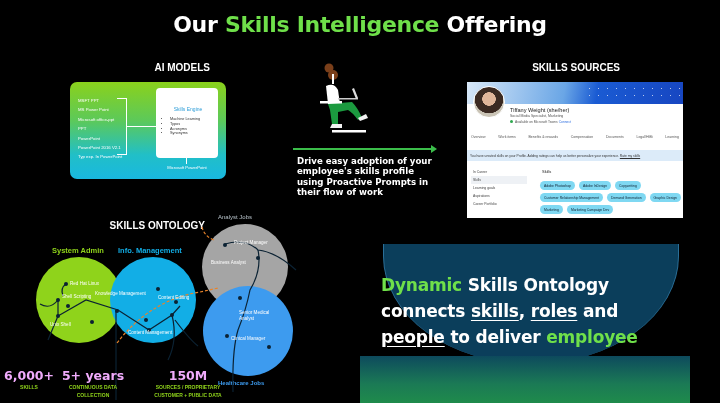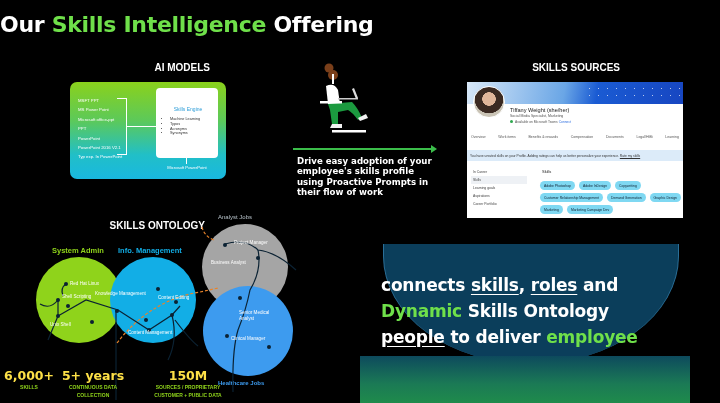--- a/index.html
+++ b/index.html
@@ -4,21 +4,21 @@
 <style>
   * { box-sizing: border-box; margin: 0; padding: 0; }
   html, body { width: 720px; height: 403px; background: #000; overflow: hidden; }
   body { position: relative; font-family: "DejaVu Sans", sans-serif; color: #fff; }
 
   .abs { position: absolute; }
   .green { color: #6fe04a; }
   .lime { color: #8fd31b; }
 
   
-  .title { left: 0; top: 12px; width: 720px; font-size: 22px; font-weight: bold; letter-spacing: -0.3px; }
+  .title { left: 0; top: 12px; width: 720px; text-align: center; font-size: 22px; font-weight: bold; letter-spacing: -0.3px; }
 
   
   .sec-h { font-family: "Liberation Sans", sans-serif; font-weight: bold; font-size: 10px; text-align: right; }
 
   
   .ai-panel { left: 70px; top: 82px; width: 156px; height: 97px; border-radius: 7px;
     background: linear-gradient(180deg, #8ad11c 0%, #5cc95a 40%, #21bfc7 75%, #19b8e0 100%); }
   .ai-list { left: 8px; top: 14px; font-size: 4.3px; line-height: 9.4px; color: #fff; font-family: "Liberation Sans", sans-serif; }
   .ai-engine { left: 86px; top: 6px; width: 62px; height: 70px; background: #fff; border-radius: 4px; padding: 18px 4px 0 6px; }
   .ai-engine-title { font-size: 5px; color: #2f9ed8; text-align: center; margin-bottom: 5px; font-family: "Liberation Sans", sans-serif; }
@@ -56,21 +56,21 @@
   
   .circle { border-radius: 50%; }
   .c-sys { left: 36px; top: 257px; width: 86px; height: 86px; background: #8fd31b; }
   .c-info { left: 110px; top: 257px; width: 86px; height: 86px; background: #12aee6; }
   .c-analyst { left: 202px; top: 224px; width: 86px; height: 86px; background: #a5a5a5; }
   .c-health { left: 203px; top: 286px; width: 90px; height: 90px; background: #3d9bef; }
   .onto-lab { font-family: "Liberation Sans", sans-serif; font-size: 4.6px; color: #fff; white-space: nowrap; }
   .group-lab { font-family: "Liberation Sans", sans-serif; font-size: 7.5px; font-weight: bold; }
 
   
-  .stat-num { font-size: 12.5px; font-weight: bold; color: #fde047; text-align: center; }
+  .stat-num { font-size: 12.5px; font-weight: bold; color: #f0abfc; text-align: center; }
   .stat-lab { font-family: "Liberation Sans", sans-serif; font-size: 5px; font-weight: bold; color: #8fd31b; text-align: center; line-height: 8px; }
 
   
   .callout-bowl { left: 383px; top: 244px; width: 296px; height: 120px; background: #0b3e5b;
     border-radius: 0 0 50% 50% / 0 0 90% 90%; border-left: 1px solid #2a6f98; border-right: 1px solid #2a6f98; }
   .callout-grad { left: 360px; top: 356px; width: 330px; height: 47px; background: linear-gradient(180deg, #0d4a5d 0%, #1b7a55 60%, #1f8b4b 100%); }
   .callout-text { left: 381px; top: 272px; width: 320px; font-size: 17px; font-weight: bold; line-height: 26px; color: #fff; letter-spacing: -0.2px; }
   .callout-text .u { text-decoration: underline; text-underline-offset: 3px; }
 </style>
 </head>
@@ -230,16 +230,16 @@
   <div class="stat-lab"><span>CONTINUOUS DATA</span><br><span>COLLECTION</span></div>
 </div>
 <div class="abs" style="left:146px; top:368px; width:84px;">
   <div class="stat-num">150M</div>
   <div class="stat-lab"><span>SOURCES / PROPRIETARY</span><br><span>CUSTOMER + PUBLIC DATA</span></div>
 </div>
 
 <div class="abs callout-bowl"></div>
 <div class="abs callout-grad"></div>
 <div class="abs callout-text">
+  <div><span class="green">Dynamic</span><span> Skills Ontology</span></div>
   <div><span>connects </span><span class="u">skills</span><span>, </span><span class="u">roles</span><span> and</span></div>
-  <div><span class="green">Dynamic</span><span> Skills Ontology</span></div>
   <div><span class="u">people</span><span> to deliver </span><span class="green">employee</span></div>
 </div>
 
 </body></html>

